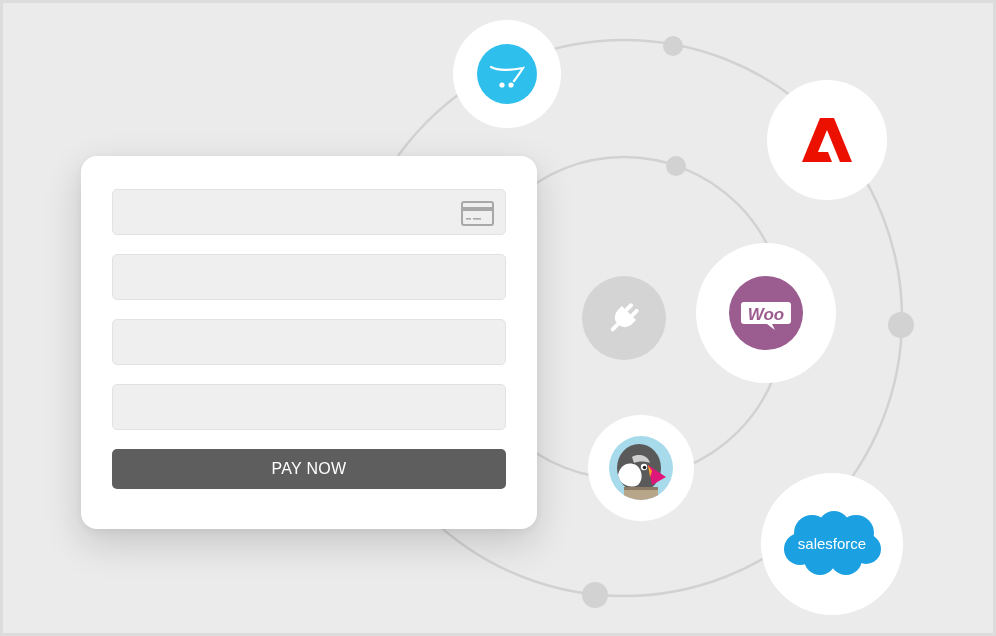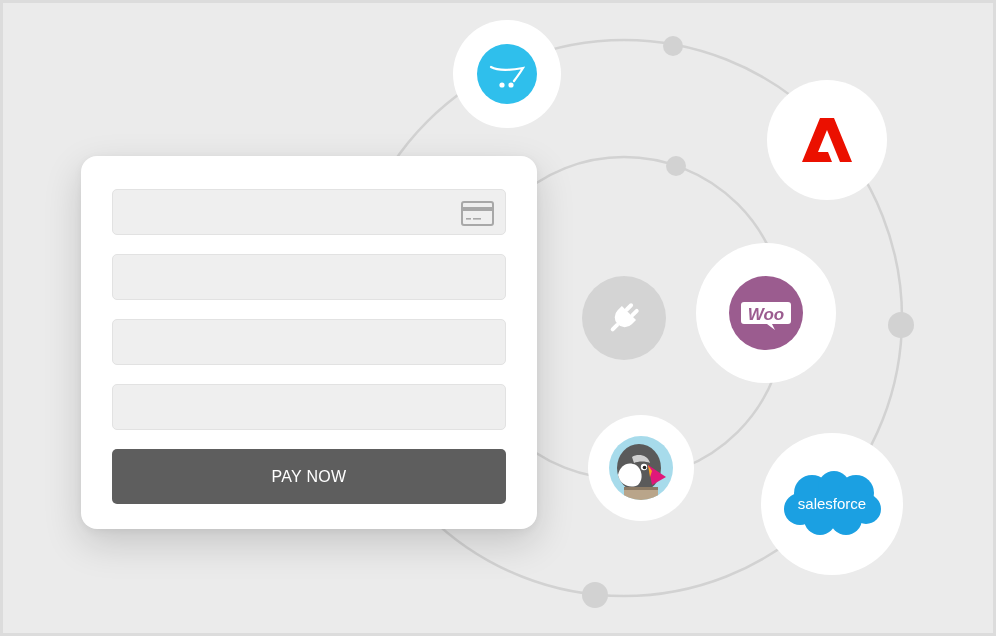--- a/index.html
+++ b/index.html
@@ -13,21 +13,21 @@
     position: absolute; left: 78px; top: 153px; width: 456px; height: 373px;
     background: #ffffff; border-radius: 16px;
     box-shadow: 0 14px 38px rgba(0,0,0,0.16), 0 2px 8px rgba(0,0,0,0.05);
   }
   .field {
     position: absolute; left: 31px; width: 392px; height: 44px;
     background: #efefef; border: 1px solid #e2e2e2; border-radius: 5px; box-sizing: content-box;
   }
   .card-icon { position: absolute; right: 11px; top: 11px; width: 33px; height: 25px; }
   .pay-btn {
-    position: absolute; left: 31px; top: 293px; width: 394px; height: 55px;
+    position: absolute; left: 31px; top: 293px; width: 394px; height: 40px;
     background: #5e5e5e; color: #ffffff; border: none; border-radius: 5px;
     font-family: "Liberation Sans", sans-serif; font-size: 16px; letter-spacing: 0.3px;
     display: flex; align-items: center; justify-content: center; cursor: pointer;
   }
   .badge {
     position: absolute; border-radius: 50%; background: #ffffff;
     display: flex; align-items: center; justify-content: center;
   }
   .plug {
     position: absolute; left: 579px; top: 273px; width: 84px; height: 84px;
@@ -97,21 +97,21 @@
         <circle cx="36" cy="32" r="3.2" fill="#ffffff"></circle>
         <circle cx="36.5" cy="32.5" r="1.8" fill="#222222"></circle>
         <path d="M40 30 L58 42 L44 50 Z" fill="#e0177a"></path>
         <path d="M40 30 L44 36 L42 42 Z" fill="#f7a41d"></path>
         <rect x="16" y="52" width="34" height="16" fill="#b9a58a"></rect>
         <rect x="16" y="52" width="34" height="3" fill="#8c7a64"></rect>
       </g>
     </svg>
   </div>
 
-  <div class="badge" style="left:758px; top:430px; width:142px; height:142px;">
+  <div class="badge" style="left:758px; top:470px; width:142px; height:142px;">
     <svg width="100" height="70" viewBox="0 0 100 70">
       <g fill="#1ba0e2">
         <circle cx="30" cy="24" r="18"></circle>
         <circle cx="52" cy="18" r="16"></circle>
         <circle cx="74" cy="24" r="18"></circle>
         <circle cx="84" cy="40" r="15"></circle>
         <circle cx="18" cy="40" r="16"></circle>
         <circle cx="38" cy="50" r="16"></circle>
         <circle cx="64" cy="50" r="16"></circle>
         <rect x="18" y="24" width="66" height="26"></rect>

